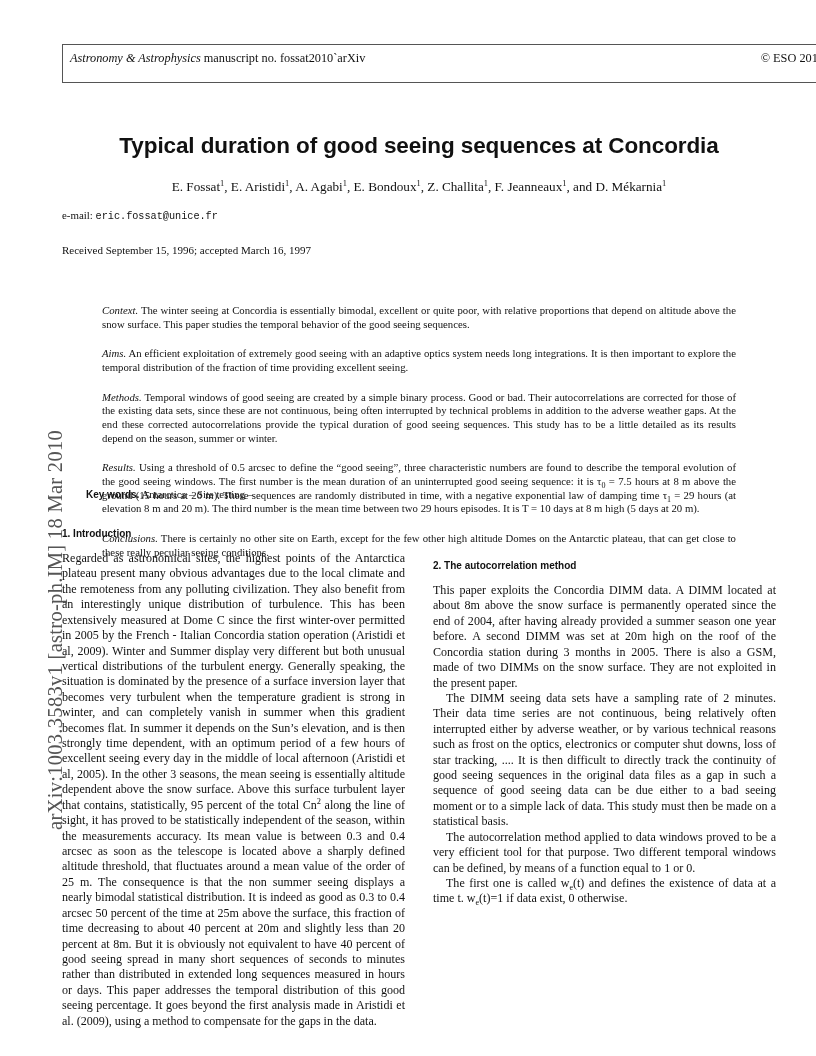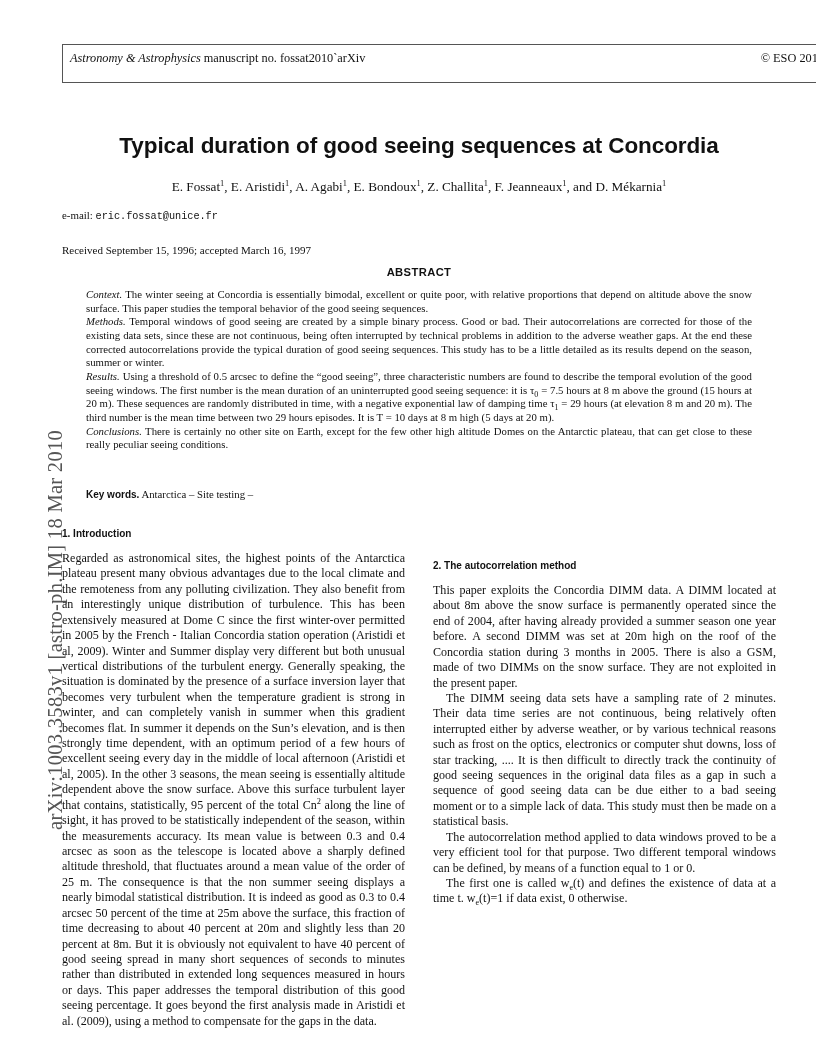--- a/index.html
+++ b/index.html
@@ -139,21 +139,21 @@
   #abstract-body {
     position: absolute;
     left: 24px;
     top: 288px;
     width: 666px;
     font-size: 10.75px;
     line-height: 1.272;
     text-align: justify;
   }
   #abstract-body p {
-    margin: 0;
+    margin: 16px;
   }
   #abstract-body .run-in {
     font-style: italic;
   }
   #keywords-line {
     position: absolute;
     left: 24px;
     top: 488px;
     width: 666px;
     font-size: 10.75px;
@@ -230,23 +230,23 @@
   <div id="title-block">
     <h1 id="paper-title">Typical duration of good seeing sequences at Concordia</h1>
     <div id="author-line"><span>E. Fossat</span><sup>1</sup><span>, </span><span>E. Aristidi</span><sup>1</sup><span>, </span><span>A. Agabi</span><sup>1</sup><span>, </span><span>E. Bondoux</span><sup>1</sup><span>, </span><span>Z. Challita</span><sup>1</sup><span>, </span><span>F. Jeanneaux</span><sup>1</sup><span>, and </span><span>D. Mékarnia</span><sup>1</sup></div>
   </div>
 
   <div id="affiliation-block">
     <div><span>e-mail: </span><span class="email-addr">eric.fossat@unice.fr</span></div>
   </div>
   <div id="received-line">Received September 15, 1996; accepted March 16, 1997</div>
 
-  <div id="abstract-heading">ABSTRACT</div>
   <div id="abstract-body">
       <p><span class="run-in">Context.</span><span> The winter seeing at Concordia is essentially bimodal, excellent or quite poor, with relative proportions that depend on altitude above the snow surface. This paper studies the temporal behavior of the good seeing sequences.</span></p>
+      <p><span class="run-in">Aims.</span><span> An efficient exploitation of extremely good seeing with an adaptive optics system needs long integrations. It is then important to explore the temporal distribution of the fraction of time providing excellent seeing.</span></p>
       <p><span class="run-in">Methods.</span><span> Temporal windows of good seeing are created by a simple binary process. Good or bad. Their autocorrelations are corrected for those of the existing data sets, since these are not continuous, being often interrupted by technical problems in addition to the adverse weather gaps. At the end these corrected autocorrelations provide the typical duration of good seeing sequences. This study has to be a little detailed as its results depend on the season, summer or winter.</span></p>
       <p><span class="run-in">Results.</span><span> Using a threshold of 0.5 arcsec to define the “good seeing”, three characteristic numbers are found to describe the temporal evolution of the good seeing windows. The first number is the mean duration of an uninterrupted good seeing sequence: it is </span><span class="mathit">τ<sub>0</sub></span><span> = 7.5 hours at 8 m above the ground (15 hours at 20 m). These sequences are randomly distributed in time, with a negative exponential law of damping time </span><span class="mathit">τ<sub>1</sub></span><span> = 29 hours (at elevation 8 m and 20 m). The third number is the mean time between two 29 hours episodes. It is </span><span class="mathit">T</span><span> = 10 days at 8 m high (5 days at 20 m).</span></p>
       <p><span class="run-in">Conclusions.</span><span> There is certainly no other site on Earth, except for the few other high altitude Domes on the Antarctic plateau, that can get close to these really peculiar seeing conditions.</span></p>
     </div>
 
   <div id="keywords-line"><span class="kw-label">Key words.</span><span> Antarctica – Site testing –</span></div>
 
   <div id="columns">
 
     <div class="col">

